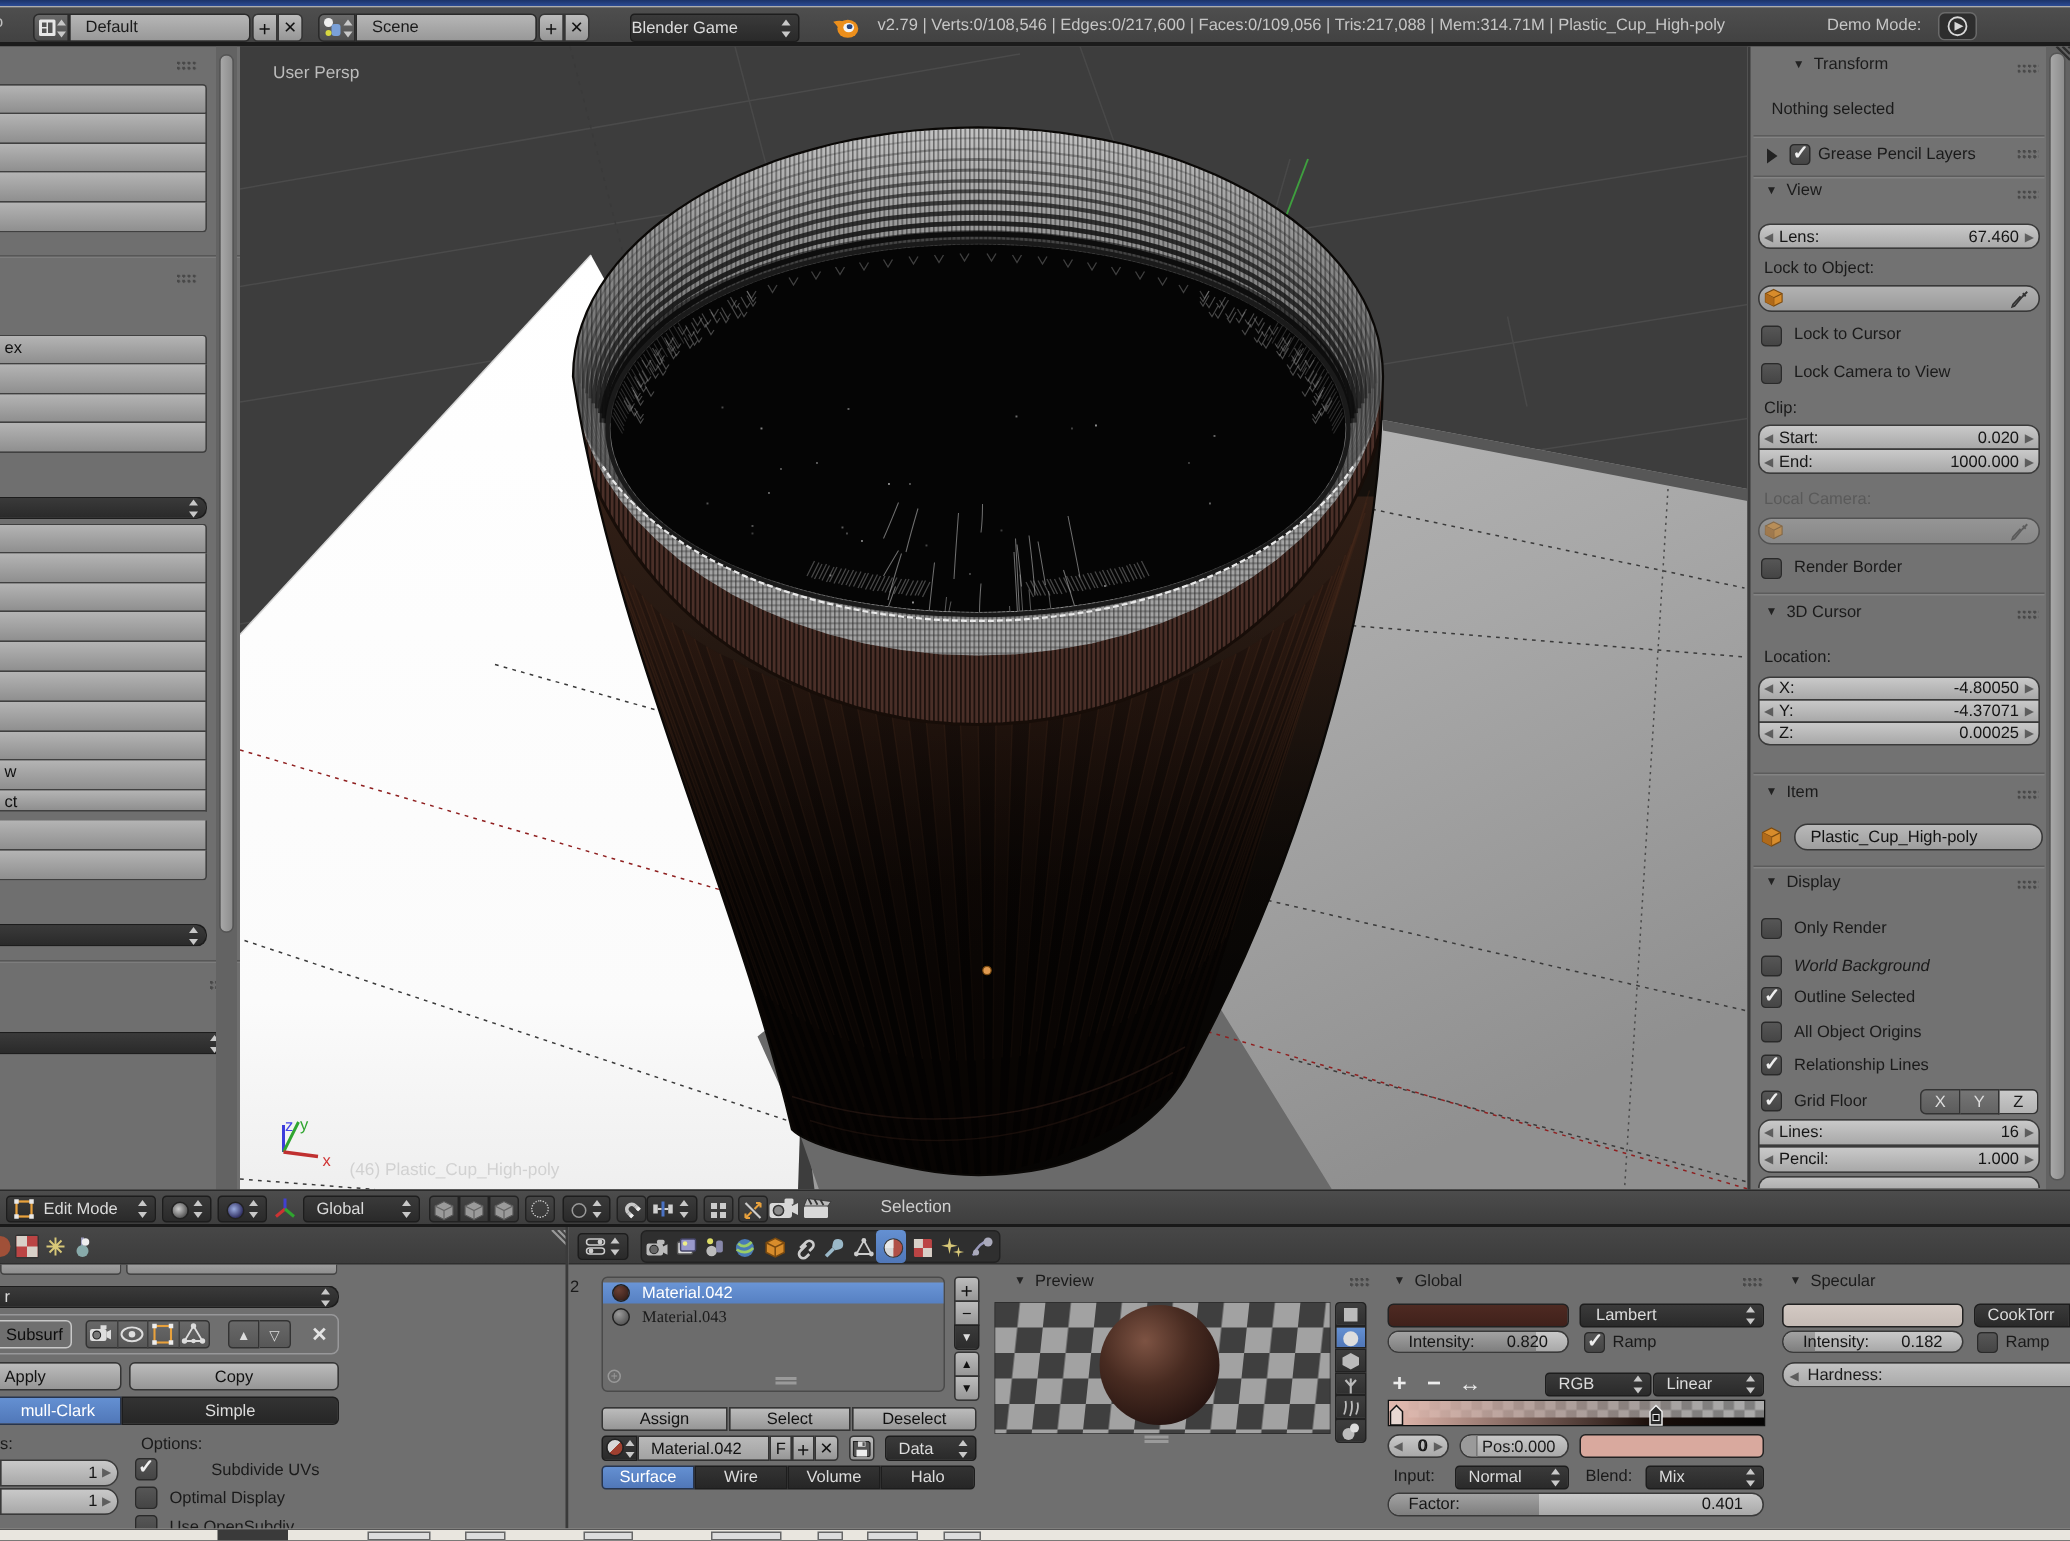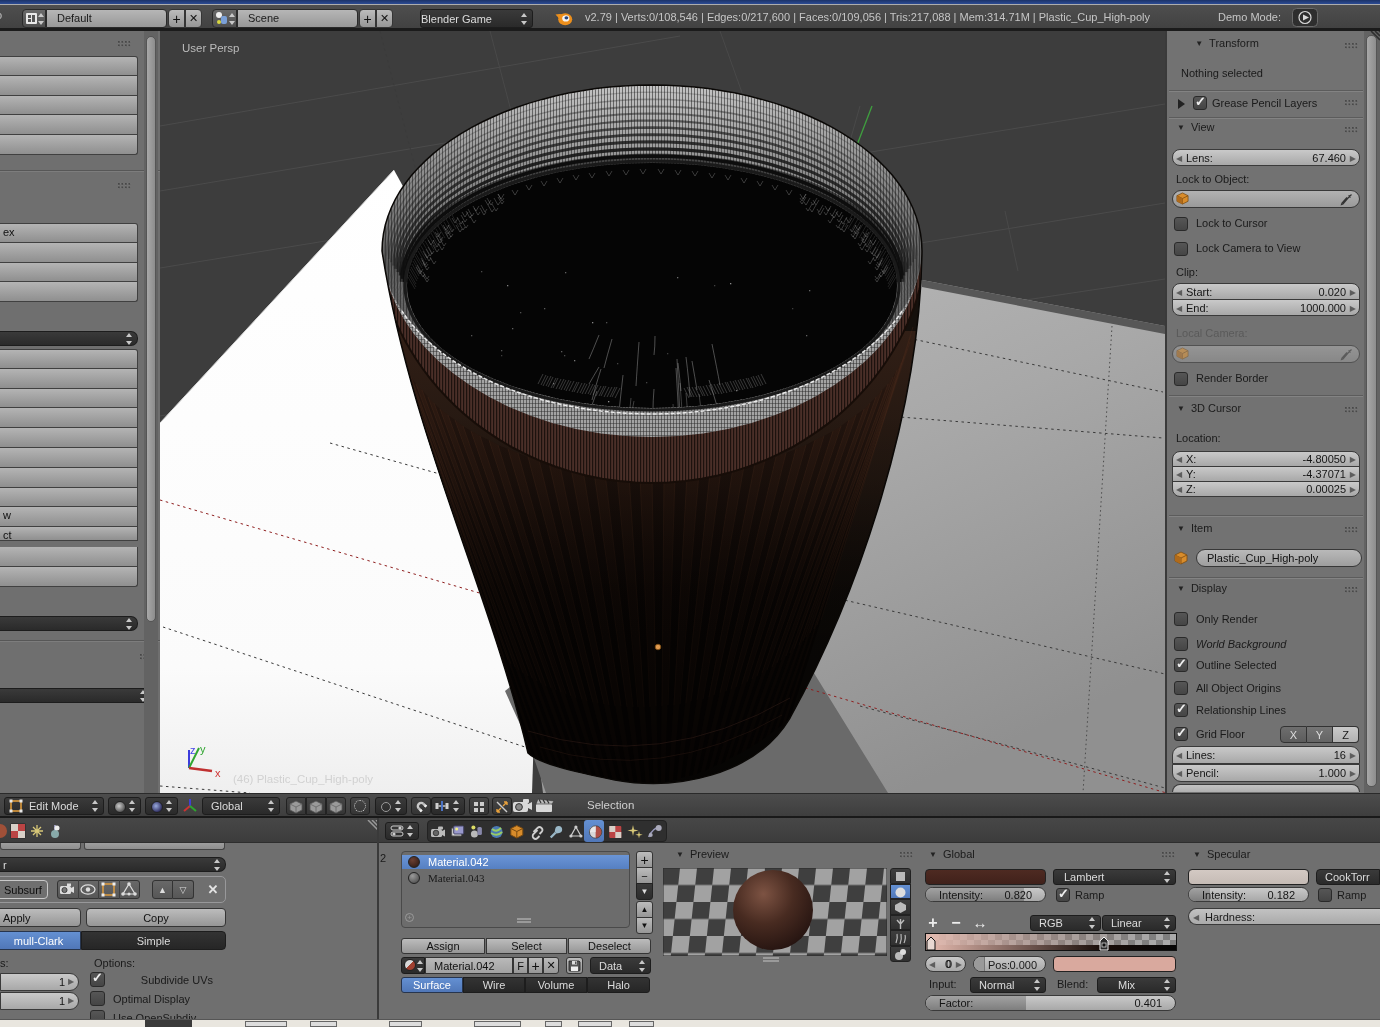--- a/index.html
+++ b/index.html
@@ -1193,21 +1193,21 @@
     <span style="position:absolute;right:8px;top:1.5px">0.000</span>
   </div>
 <div class="abs" style="left:1053px;top:956px;width:123px;height:16px;background:#d9a99e;border:1px solid #222;border-radius:4px;"></div>
 <div class="lbl" style="left:929px;top:978px;width:40px;height:13px;">Input:</div>
 <div class="btnd" style="left:970px;top:977px;width:76px;height:16px;">
     <span style="margin-left:8px">Normal</span>
     <div class="uda"></div>
   </div>
 <div class="lbl" style="left:1057px;top:978px;width:40px;height:13px;">Blend:</div>
 <div class="btnd" style="left:1097px;top:977px;width:79px;height:16px;">
-    <span style="margin-left:20px">Mix</span>
+    <span style="margin-left:8px">Mix</span>
     <div class="uda"></div>
   </div>
 <div class="sld" style="left:925px;top:995px;width:251px;height:16px;border-radius:8px;">
     <div class="fill" style="width:40%"></div>
     <div class="lab">Factor:</div>
     <div class="val">0.401</div>
   </div>
 <div class="ptitle" style="left:1193px;top:848px;width:90px;height:14px;">Specular</div>
 <div class="abs" style="left:1188px;top:869px;width:121px;height:16px;background:linear-gradient(#d3c9c3,#c5bbb5);border:1px solid #222;border-radius:4px;"></div>
 <div class="btnd" style="left:1316px;top:869px;width:64px;height:16px;border-radius:4px 0 0 4px;text-align:right;">

